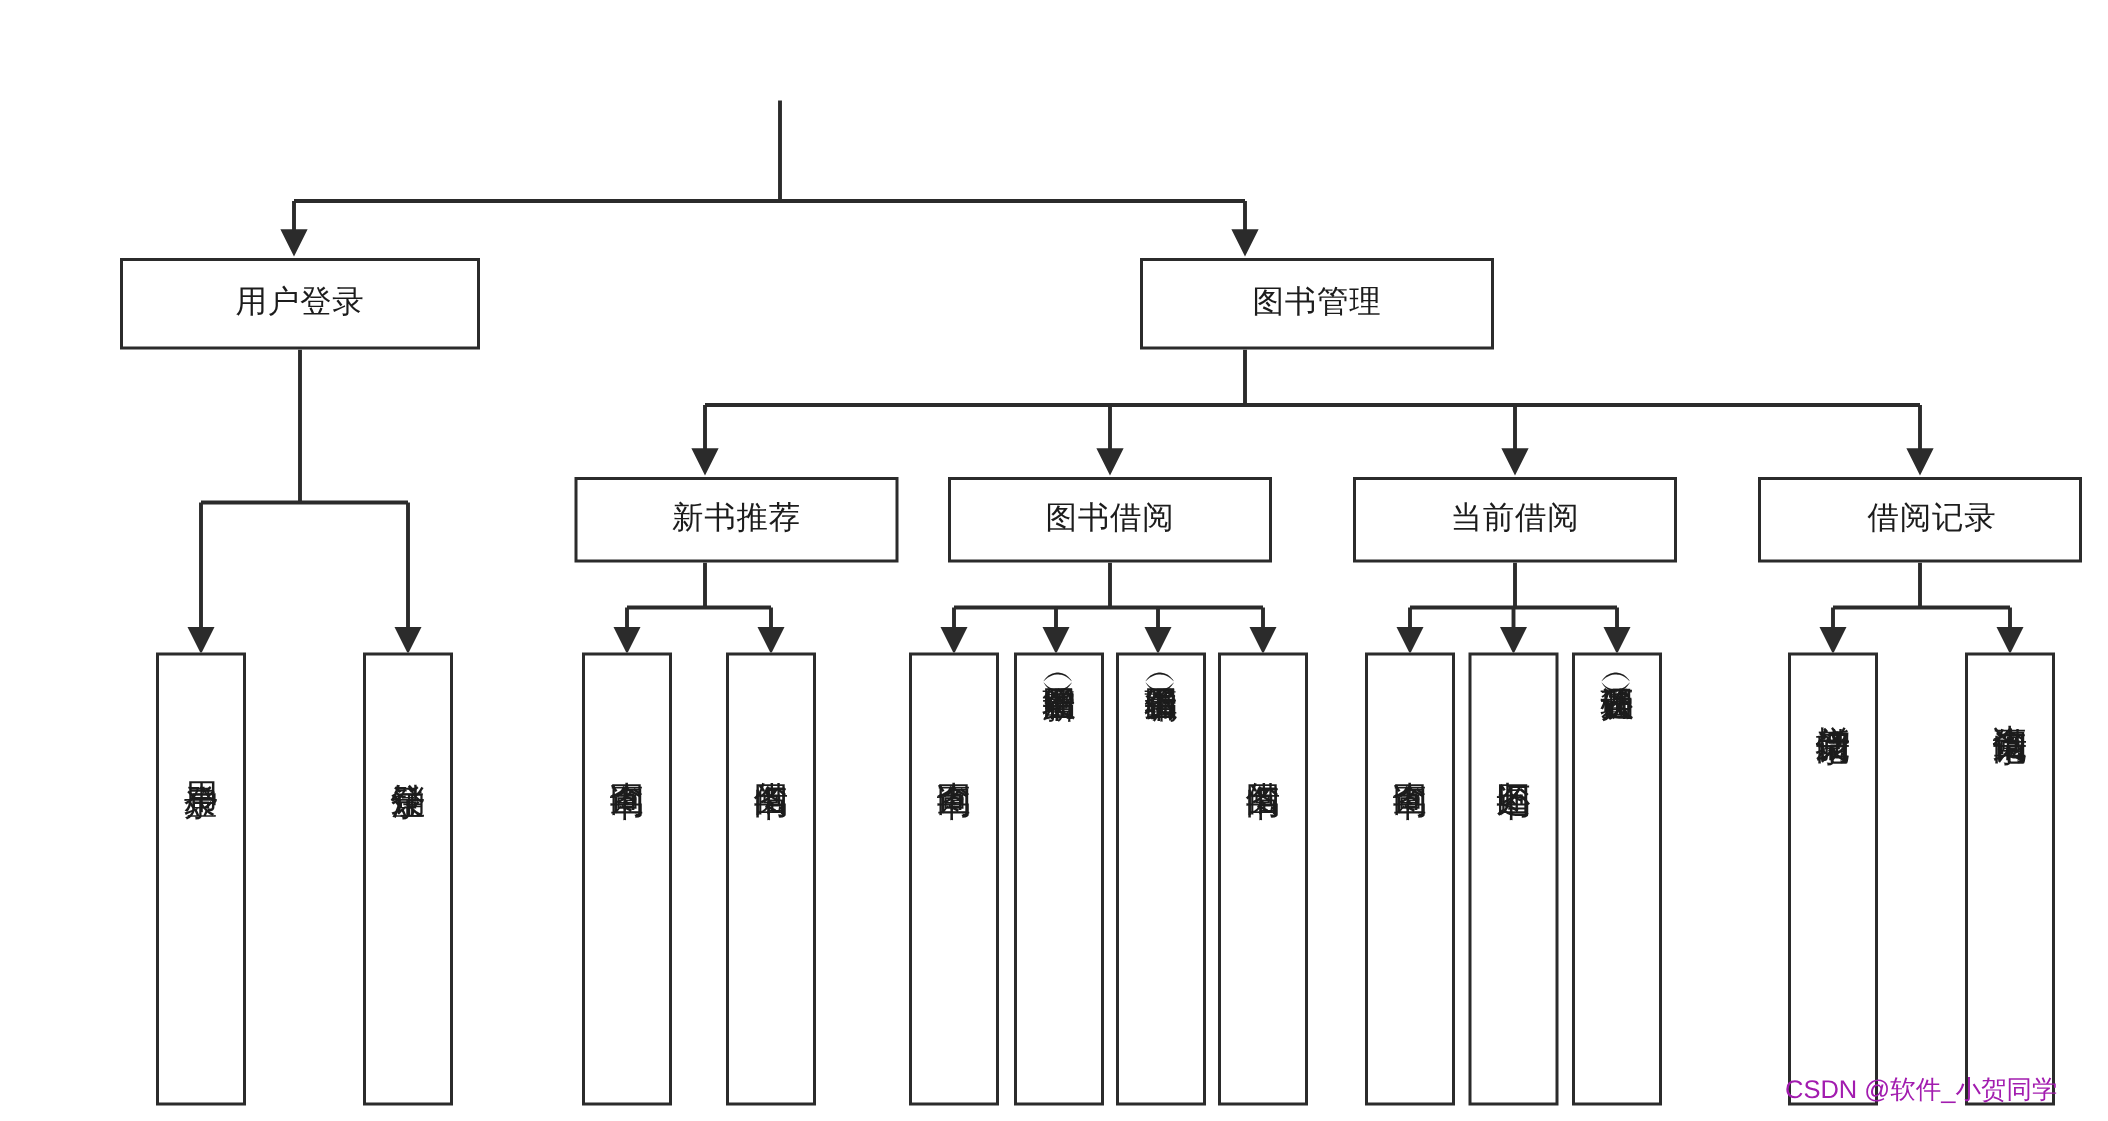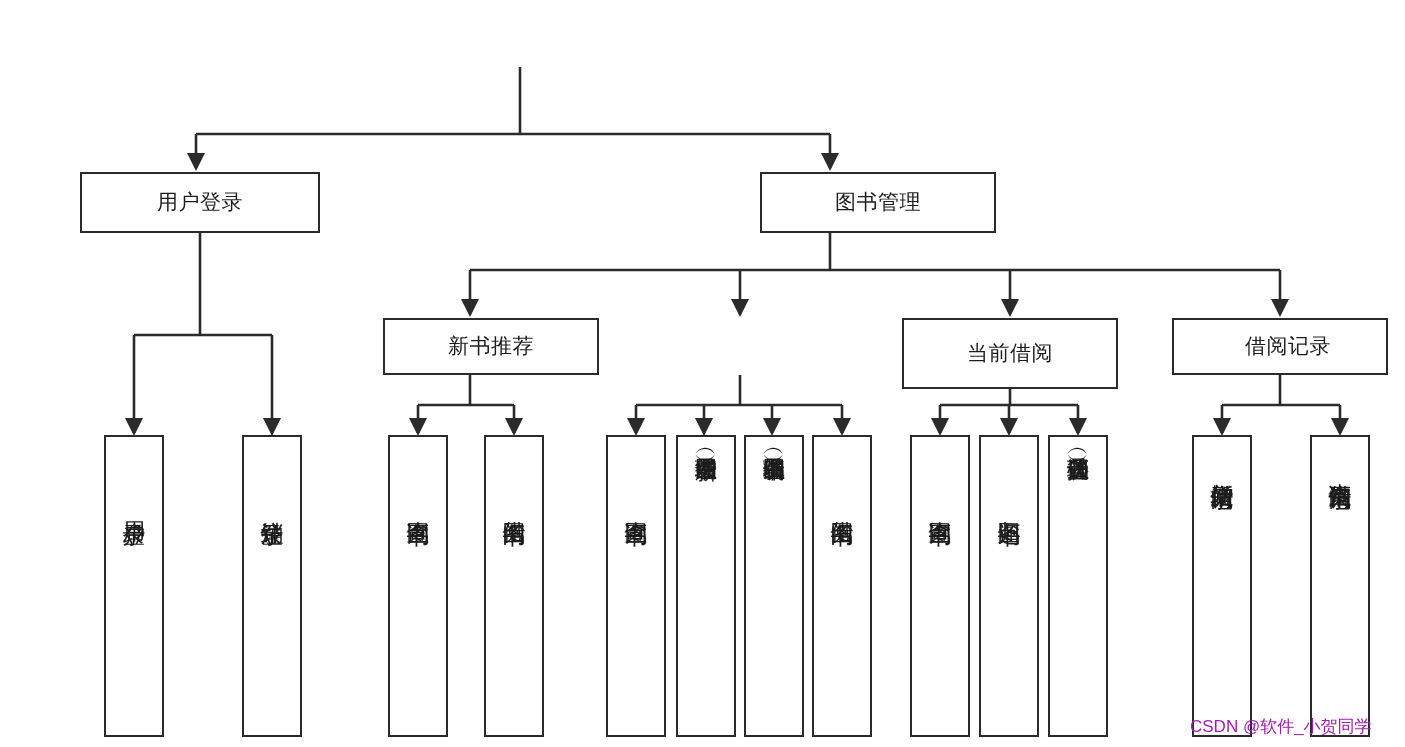--- a/index.html
+++ b/index.html
@@ -137,21 +137,24 @@
   <div class="node h" style="left:80px; top:172px; width:240px; height:61px;">
     <span class="node-label">用户登录</span>
   </div>
   <div class="node h" style="left:712px; top:172px; width:236px; height:61px;margin-left:48px;">
     <span class="node-label">图书管理</span>
   </div>
 
   <div class="node h" style="left:362px; top:318px; width:216px; height:57px;margin-left:21px;">
     <span class="node-label">新书推荐</span>
   </div>
-  <div class="node h" style="left:902px; top:318px; width:216px; height:71px;">
+  <div class="node h" style="left:632px; top:318px; width:216px; height:57px;">
+    <span class="node-label">图书借阅</span>
+  </div>
+  <div class="node h" style="left:902px; top:318px; width:216px; height:57px;">
     <span class="node-label">当前借阅</span>
   </div>
   <div class="node h" style="left:1172px; top:318px; width:216px; height:57px;padding-left:16px;">
     <span class="node-label">借阅记录</span>
   </div>
 
   <div class="node v" style="left:104px; top:435px; width:60px; height:302px; padding-top:66px;">
     <span class="node-label">用户登录</span>
   </div>
   <div class="node v" style="left:242px; top:435px; width:60px; height:302px; padding-top:66px;">

